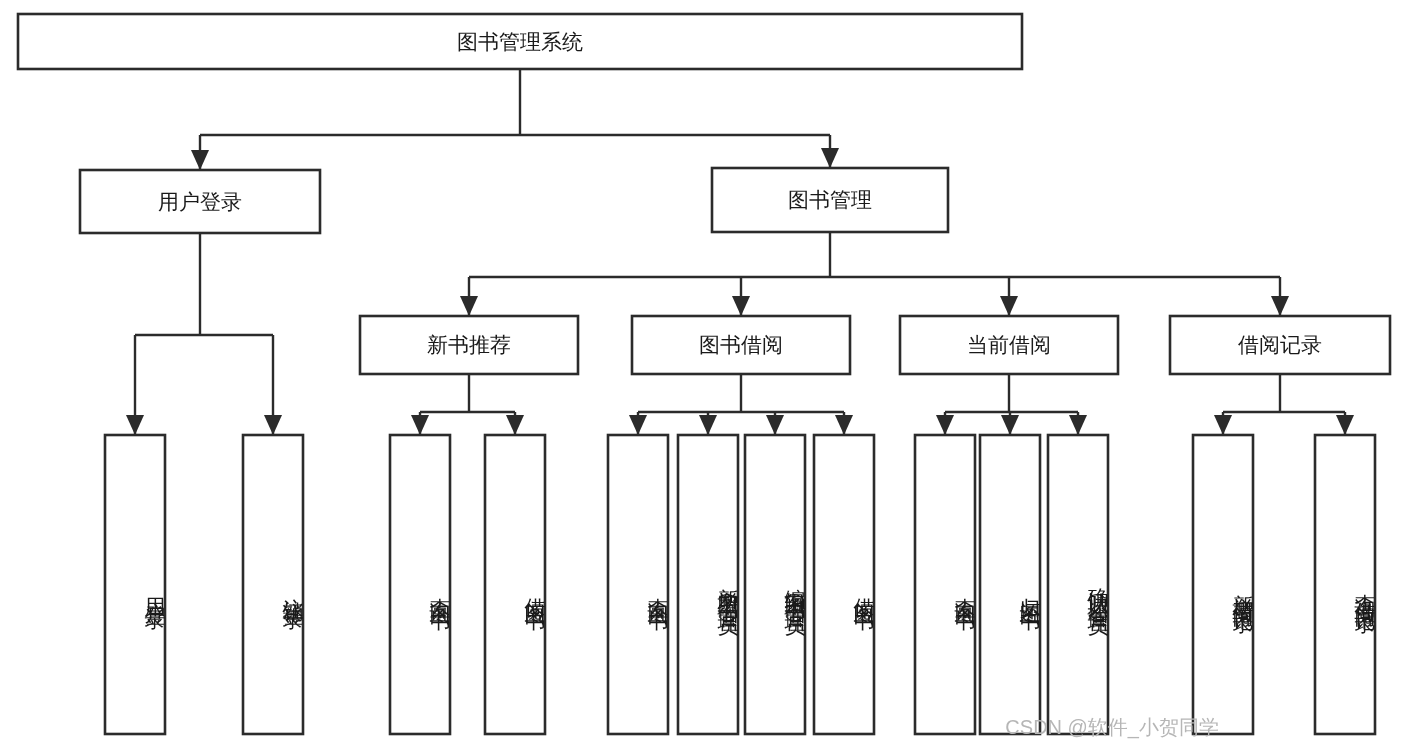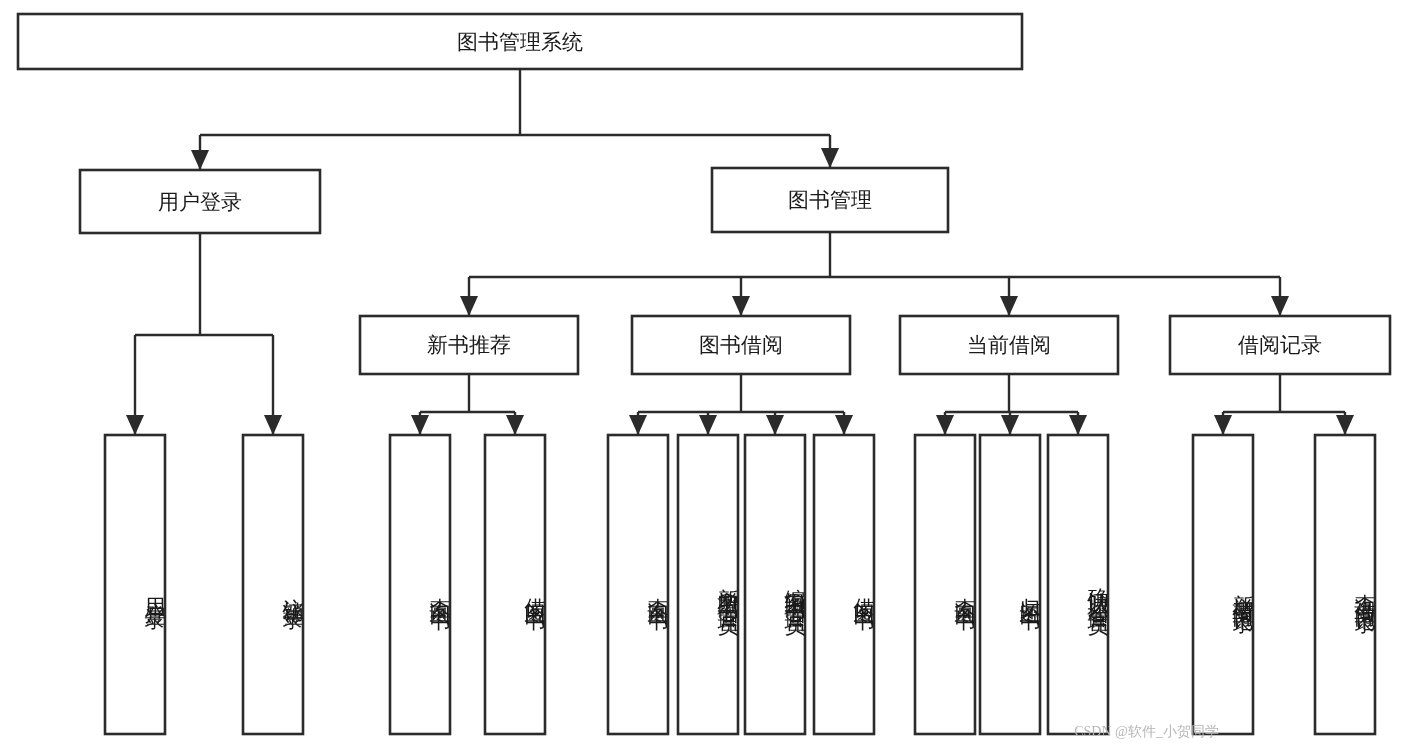--- a/index.html
+++ b/index.html
@@ -61,22 +61,22 @@
     white-space: nowrap;
     display: flex;
     align-items: flex-start;
     justify-content: center;
     pointer-events: none;
   }
   .watermark {
     position: absolute;
     right: 10px;
     bottom: 6px;
-    font-family: Liberation Serif, serif;
-    font-size: 14px;
+    font-family: Liberation Sans, sans-serif;
+    font-size: 20px;
     color: #b6b6b6;
     white-space: nowrap;
   }
 </style>
 </head>
 <body>
 
 <div id="diagram-root">
 
   <svg id="tree-svg" viewBox="0 0 1405 747">

